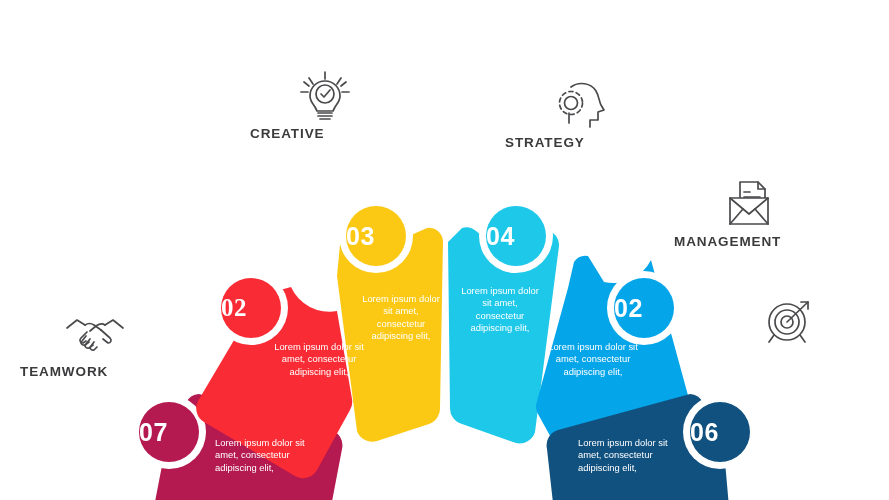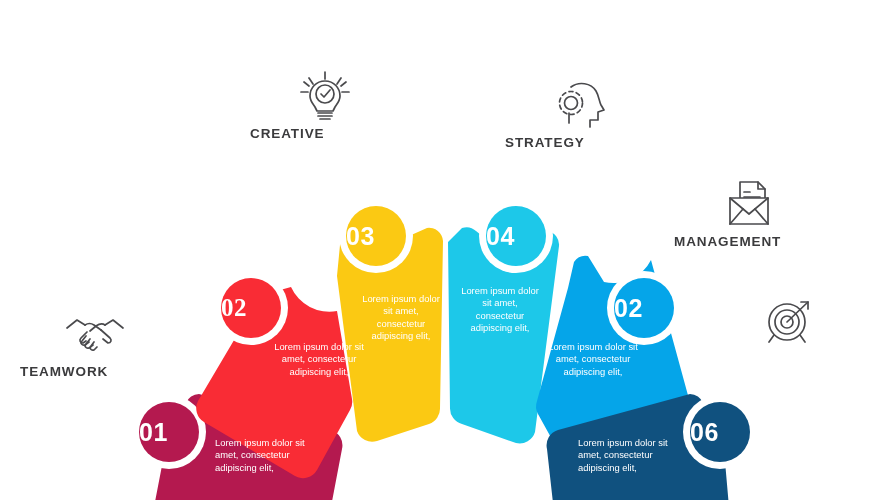--- a/index.html
+++ b/index.html
@@ -148,21 +148,21 @@
            L570,524
            a16,16 0 0 1 -16,-12
            L547,449
            a16,16 0 0 1 11,-19
            L690,394 Z"></path>
       <circle cx="720" cy="432" r="37" fill="#ffffff"></circle>
       <circle cx="720" cy="432" r="30" fill="#10517F"></circle>
     </g>
   </svg>
 
-  <div class="num" style="left:139px;top:418px;">01</div>
+  <div class="num" style="left:139px;top:418px;">07</div>
   <div class="num" style="left:221px;top:294px;font-family:Liberation Serif, serif;">02</div>
   <div class="num" style="left:346px;top:222px;">03</div>
   <div class="num" style="left:486px;top:222px;">04</div>
   <div class="num" style="left:614px;top:294px;">02</div>
   <div class="num" style="left:690px;top:418px;">06</div>
 
   <div class="seg-text" style="left:215px;top:437px;width:108px;text-align:left;">Lorem ipsum dolor sit amet, consectetur adipiscing elit,</div>
   <div class="seg-text" style="left:272px;top:341px;width:94px;">Lorem ipsum dolor sit amet, consectetur adipiscing elit,</div>
   <div class="seg-text" style="left:358px;top:293px;width:86px;">Lorem ipsum dolor sit amet, consectetur adipiscing elit,</div>
   <div class="seg-text" style="left:457px;top:285px;width:86px;">Lorem ipsum dolor sit amet, consectetur adipiscing elit,</div>

